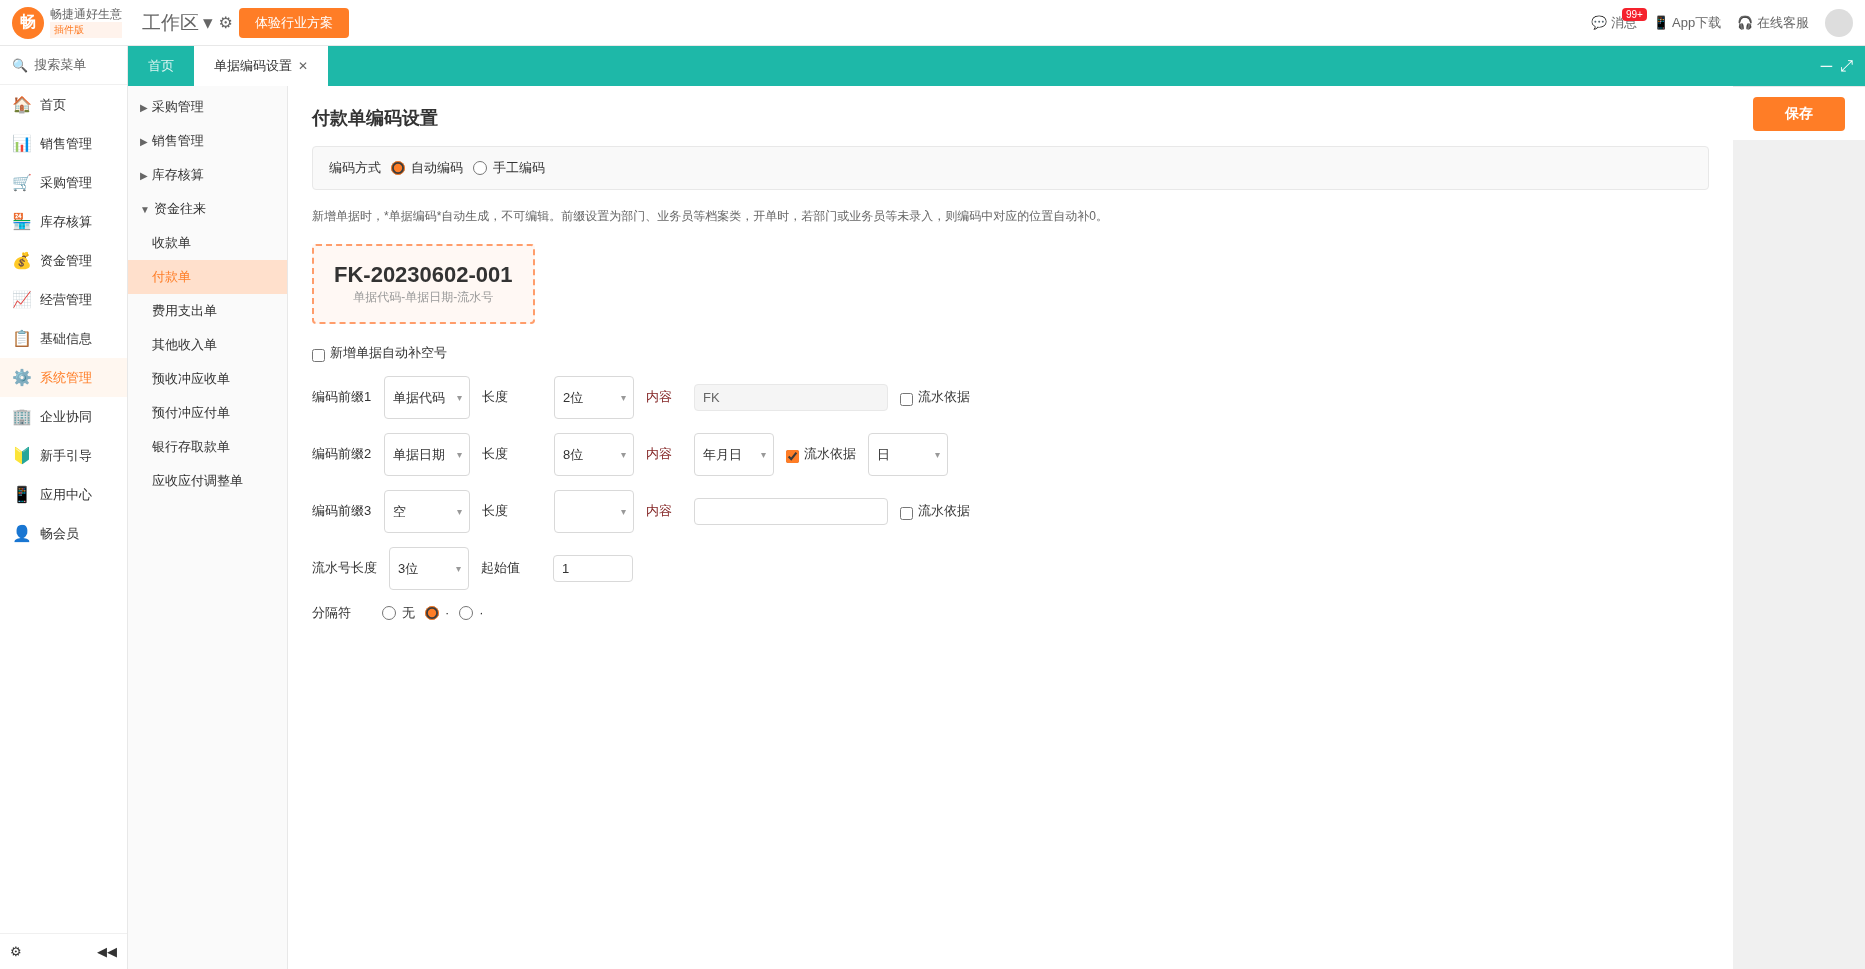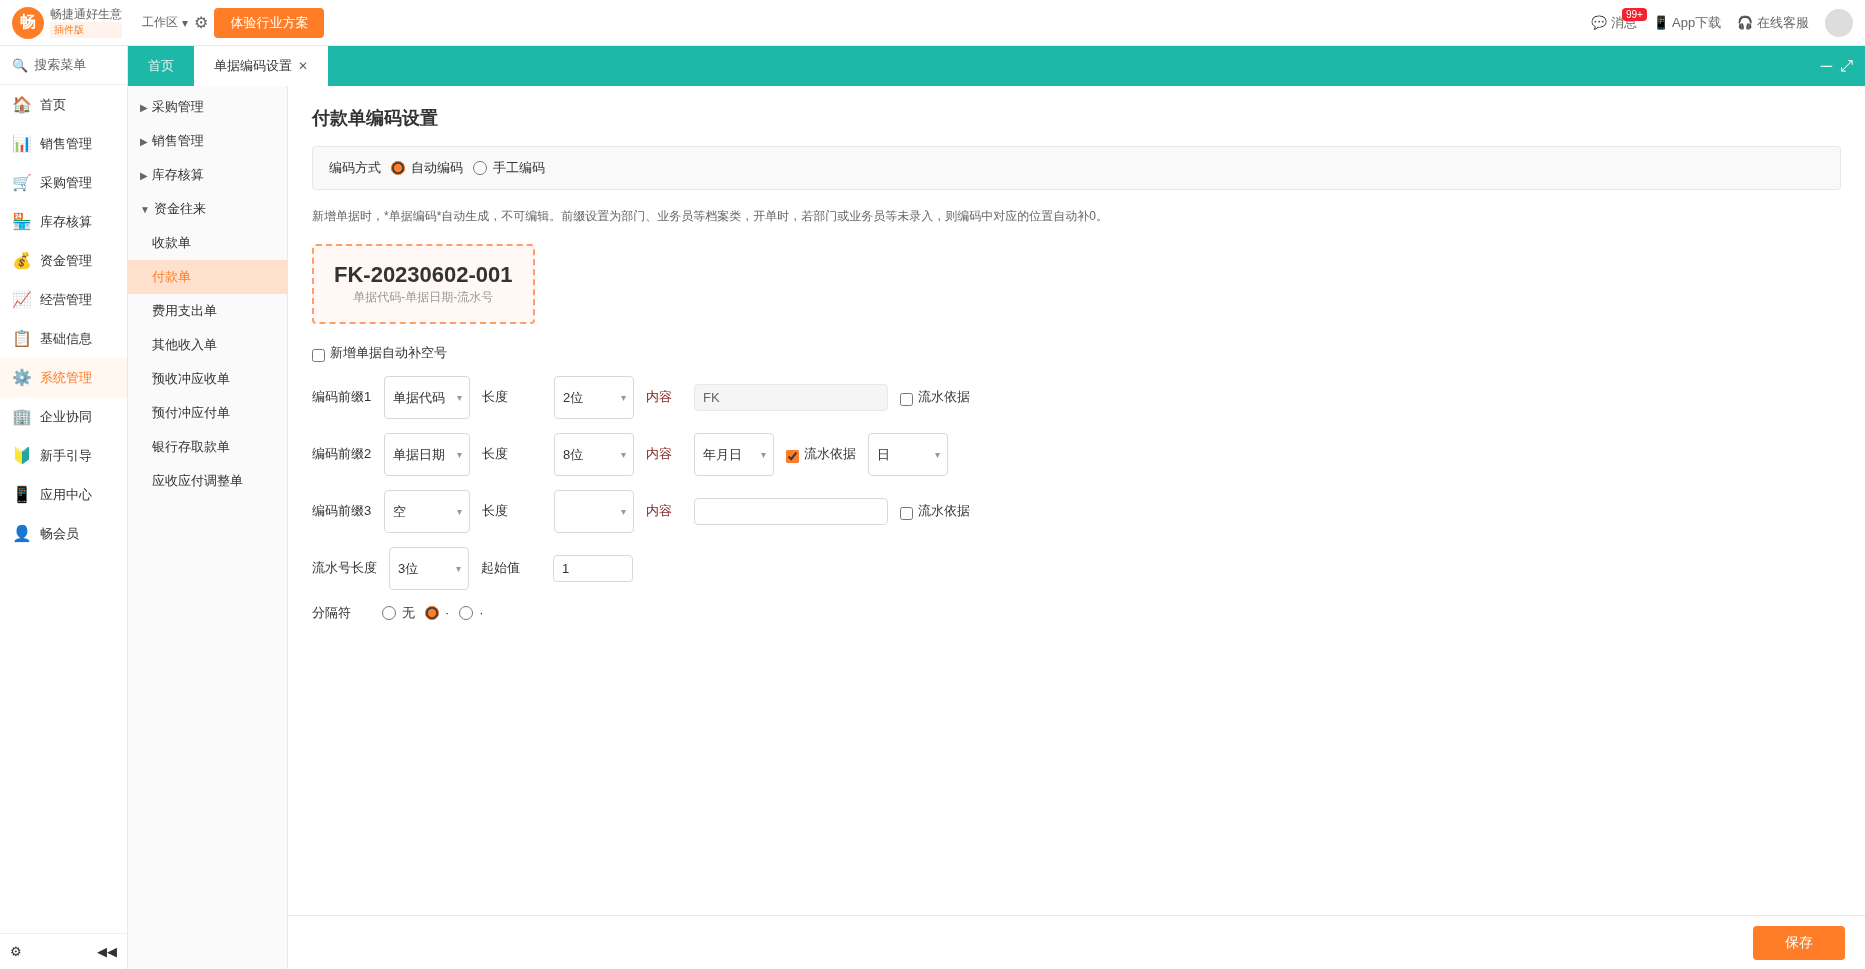--- a/index.html
+++ b/index.html
@@ -27,21 +27,21 @@
     .logo-icon {
       width: 32px; height: 32px;
       background: #ff7d26;
       border-radius: 50%;
       display: flex; align-items: center; justify-content: center;
       color: white; font-size: 16px; font-weight: bold;
     }
     .logo-text { font-size: 12px; color: #666; line-height: 1.3; }
     .logo-tag { font-size: 10px; color: #ff7d26; background: #fff3ec; padding: 1px 4px; border-radius: 0; }
     .header-nav { display: flex; align-items: center; gap: 6px; flex: 1; }
-    .header-dropdown { display: flex; align-items: center; gap: 4px; cursor: pointer; color: #666; font-size: 12px; }
+    .header-dropdown { display: flex; align-items: center; gap: 4px; cursor: pointer; color: #666; font-size: 19px; }
     .header-gear { color: #666; cursor: pointer; font-size: 16px; }
     .trial-btn {
       background: #ff7d26; color: white; border: none;
       padding: 6px 16px; border-radius: 4px; cursor: pointer; font-size: 13px;
     }
     .header-right { display: flex; align-items: center; gap: 16px; color: #666; font-size: 13px; }
     .msg-badge { position: relative; cursor: pointer; }
     .badge { background: #f5222d; color: white; font-size: 10px; padding: 1px 4px; border-radius: 4px; position: absolute; top: -6px; right: -10px; }
     .user-avatar { width: 28px; height: 28px; background: #ddd; border-radius: 50%; }
 
@@ -193,25 +193,25 @@
       background: #fff;
       border-top: 1px solid #e8e8e8;
       display: flex;
       align-items: center;
       justify-content: flex-end;
       padding: 0 20px;
     }
     .save-btn {
       background: #ff7d26; color: white; border: none;
       padding: 8px 32px; border-radius: 4px; cursor: pointer;
-      font-size: 14px; font-weight: 400;
-    }
-
-    
-    .right-panel { flex: 1; display: flex; flex-direction: column; overflow: hidden; }
+      font-size: 14px; font-weight: 700;
+    }
+
+    
+    .right-panel { flex: 1; display: flex; overflow: hidden; }
   </style>
 </head>
 <body>
 
 <div class="top-header">
   <div class="logo-area">
     <div class="logo-icon">畅</div>
     <div>
       <div class="logo-text">畅捷通好生意</div>
       <div class="logo-tag">插件版</div>

